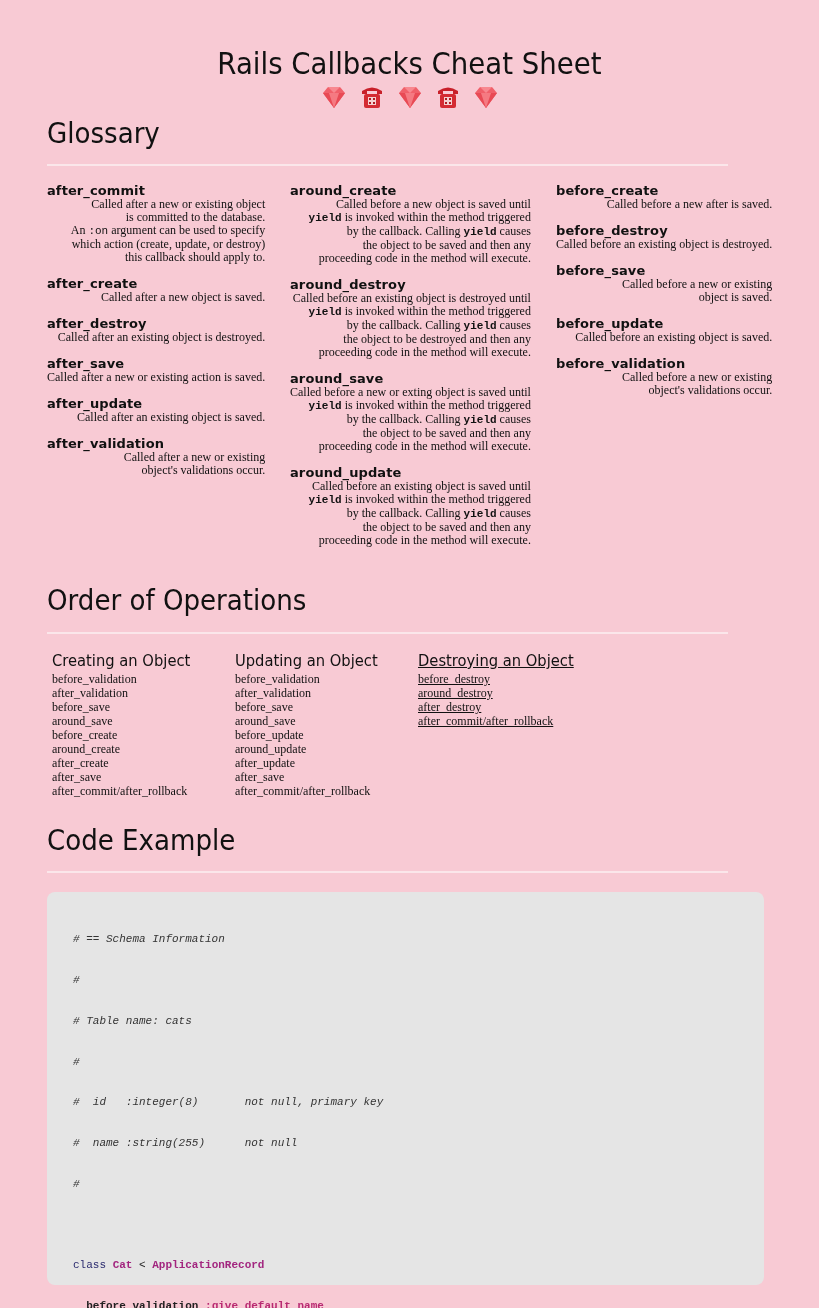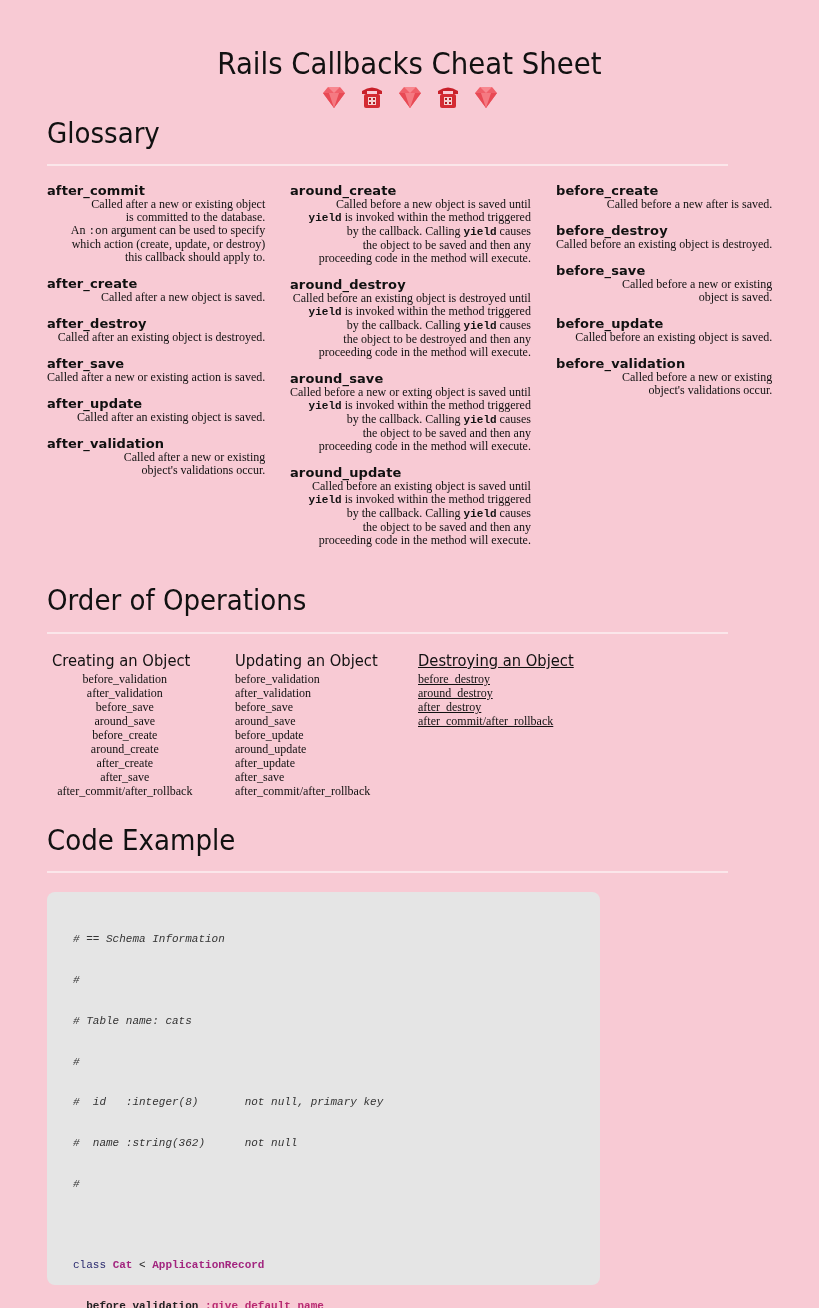--- a/index.html
+++ b/index.html
@@ -47,21 +47,21 @@
     font-family: "Liberation Mono", monospace; font-size: 11px; font-weight: bold;
   }
   .ocol { position: absolute; top: 651px; }
   .ohead {
     font-family: "DejaVu Sans", sans-serif; font-size: 15.5px;
     transform-origin: left center; transform: scaleX(0.95);
     line-height: 20px; margin-bottom: 1px; white-space: nowrap;
   }
   .oitem { font-size: 12px; line-height: 14px; }
   .codebox {
-    position: absolute; left: 47px; top: 892px; width: 553px; height: 393px;
+    position: absolute; left: 47px; top: 892px; width: 717px; height: 393px;
     background: #e5e5e5; border-radius: 8px;
   }
   .code {
     position: absolute; left: 26px; top: 14px;
     font-family: "Liberation Mono", monospace; font-size: 11px; line-height: 13.6px;
     white-space: pre; color: #222;
   }
   .cline { height: 13.6px; }
   .c-comment { font-style: italic; color: #333; }
   .c-kw { color: #2a2a6e; font-weight: normal; }
@@ -192,21 +192,21 @@
   <div class="gentry">
     <div class="gterm">before_validation</div>
     <div class="gdesc">Called before a new or existing
 object's validations occur.</div>
   </div>
 </div>
 
 <h2 class="section-h" style="top:583px;">Order of Operations</h2>
 <div class="rule" style="top:632px;"></div>
 
-<div class="ocol" style="left:52px;text-align:center;">
+<div class="ocol" style="left:52px;">
   <div class="ohead">Creating an Object</div>
   <div class="oitem">before_validation</div>
   <div class="oitem">after_validation</div>
   <div class="oitem">before_save</div>
   <div class="oitem">around_save</div>
   <div class="oitem">before_create</div>
   <div class="oitem">around_create</div>
   <div class="oitem">after_create</div>
   <div class="oitem">after_save</div>
   <div class="oitem">after_commit/after_rollback</div>
@@ -234,21 +234,21 @@
 <h2 class="section-h" style="top:823px;">Code Example</h2>
 <div class="rule" style="top:871px;"></div>
 
 <div class="codebox">
   <div class="code">
     <div class="cline c-comment"># == Schema Information</div>
     <div class="cline c-comment">#</div>
     <div class="cline c-comment"># Table name: cats</div>
     <div class="cline c-comment">#</div>
     <div class="cline c-comment">#  id   :integer(8)       not null, primary key</div>
-    <div class="cline c-comment">#  name :string(362)      not null</div>
+    <div class="cline c-comment">#  name :string(255)      not null</div>
     <div class="cline c-comment">#</div>
     <div class="cline"></div>
     <div class="cline"><span class="c-kw">class</span> <span class="c-const">Cat</span><span> &lt; </span><span class="c-const">ApplicationRecord</span></div>
     <div class="cline">  <span class="c-id">before_validation</span> <span class="c-sym">:give_default_name</span></div>
     
     
     
     
     
     

